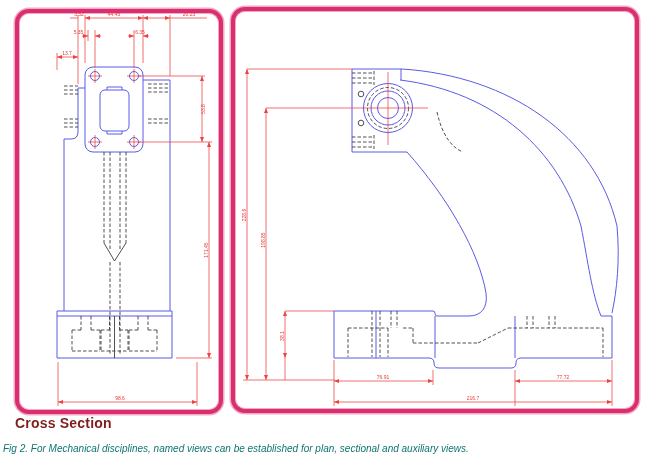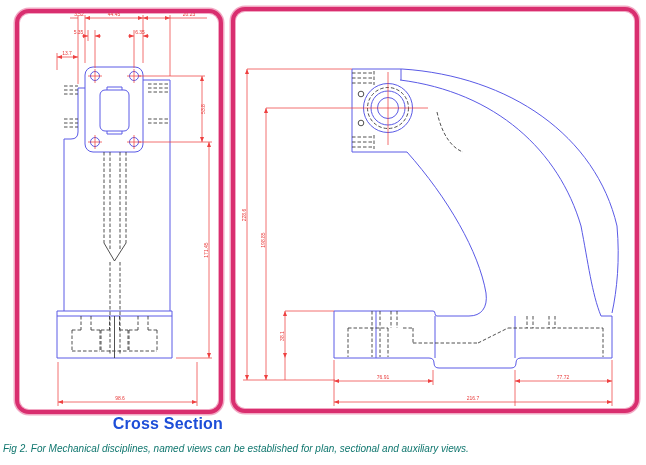--- a/index.html
+++ b/index.html
@@ -3,22 +3,22 @@
 <meta charset="utf-8">
 <style>
   html,body{margin:0;padding:0;background:#fff;}
   body{width:646px;height:465px;position:relative;font-family:"Liberation Sans",sans-serif;}
   .stage{position:absolute;inset:0;width:646px;height:465px;background:#fff;overflow:hidden;}
   .panel{position:absolute;border:4px solid #d92e6f;border-radius:14px;box-sizing:border-box;
          background:#fff;box-shadow:0 0 0 1.5px #f2a9c4, inset 0 0 0 1px #f2a9c4;}
   .panel-left{left:15px;top:9px;width:208px;height:405px;}
   .panel-right{left:231px;top:7px;width:408px;height:406px;}
   .panel svg{position:absolute;left:0;top:0;display:block;}
-  .view-label{position:absolute;top:415px;text-align:right;color:#1d4ed8;
-              font-weight:700;font-size:16px;letter-spacing:.2px;}
+  .view-label{position:absolute;top:415px;text-align:left;color:#7f1d1d;
+              font-weight:700;font-size:14px;letter-spacing:.2px;}
   .vl-left{left:15px;width:208px;}
   .vl-right{left:231px;width:408px;}
   .caption{position:absolute;left:3px;top:443px;width:642px;font-style:italic;
            font-size:10px;color:#0f766e;white-space:nowrap;}
   
   .b{fill:none;stroke:#5a5ae6;stroke-width:1;stroke-linejoin:round;}
   .k{fill:none;stroke:#3d3d3d;stroke-width:0.9;}
   .kc{fill:none;stroke:#3d3d3d;stroke-width:0.9;}
   .h{fill:none;stroke:#3d3d3d;stroke-width:0.9;stroke-dasharray:3.5 2;}
   .r{fill:none;stroke:#ee4040;stroke-width:0.75;}

